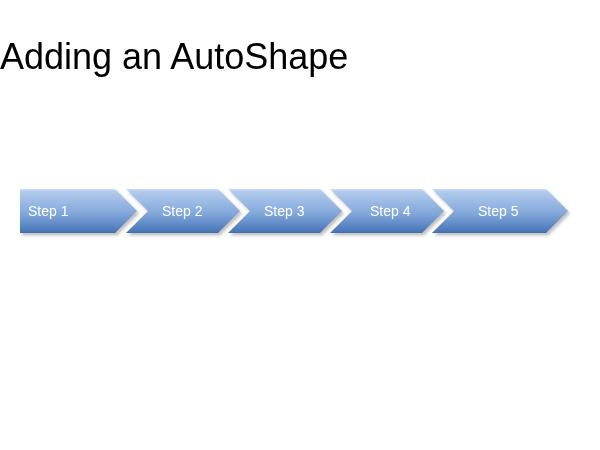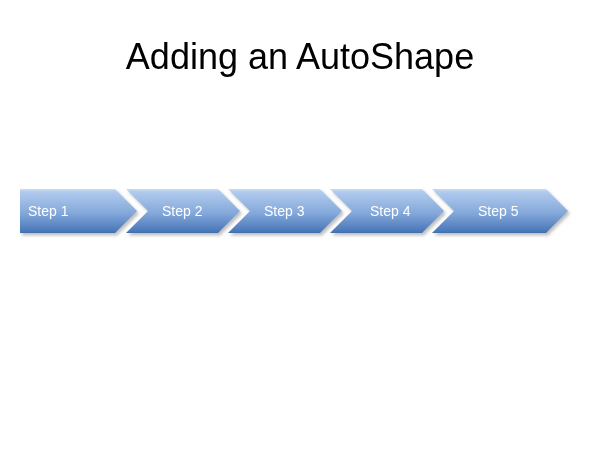--- a/index.html
+++ b/index.html
@@ -16,21 +16,21 @@
   .slide {
     position: absolute;
     inset: 0;
     background: #ffffff;
   }
   .slide-title {
     position: absolute;
     top: 36px;
     left: 0;
     right: 0;
-    text-align: center;
+    text-align: left;
     font-size: 36px;
     font-weight: 400;
     letter-spacing: 0px;
     color: #000000;
   }
   .arrows-svg {
     position: absolute;
     left: 0;
     top: 0;
   }

